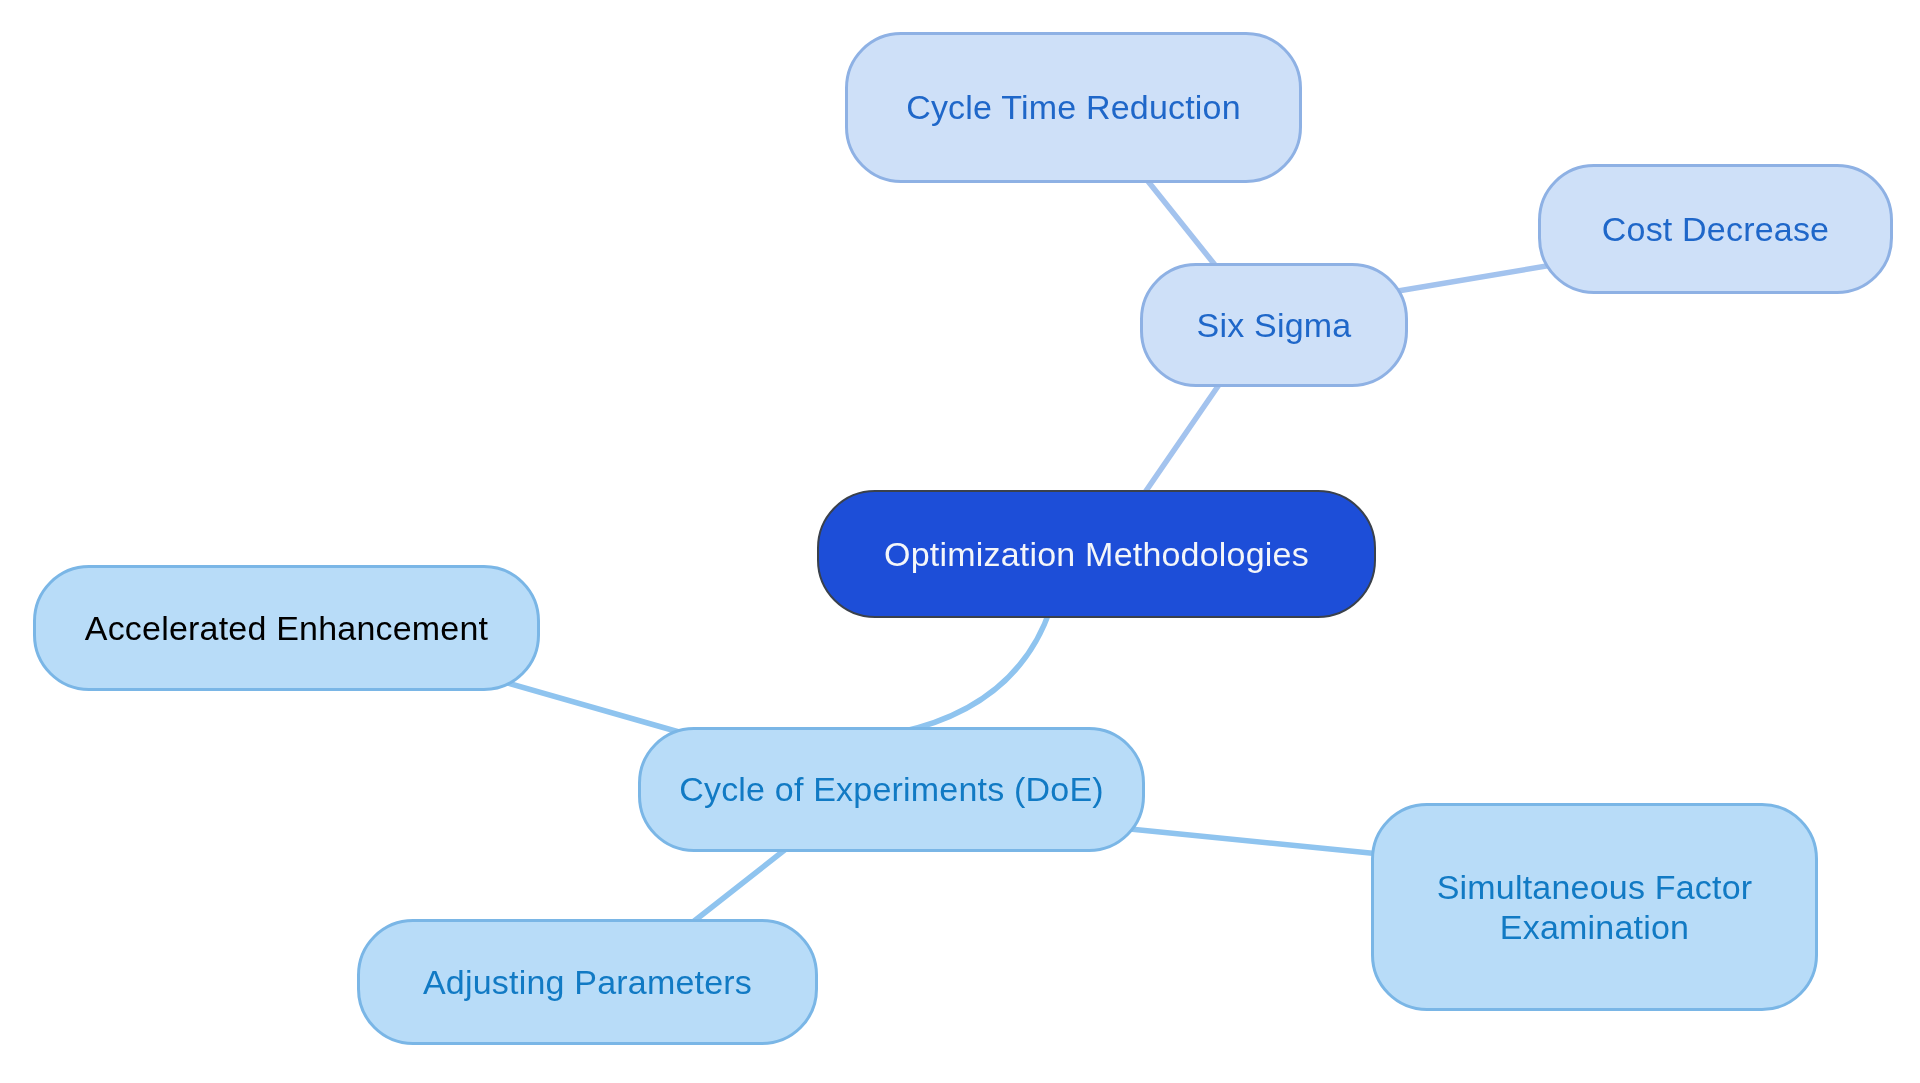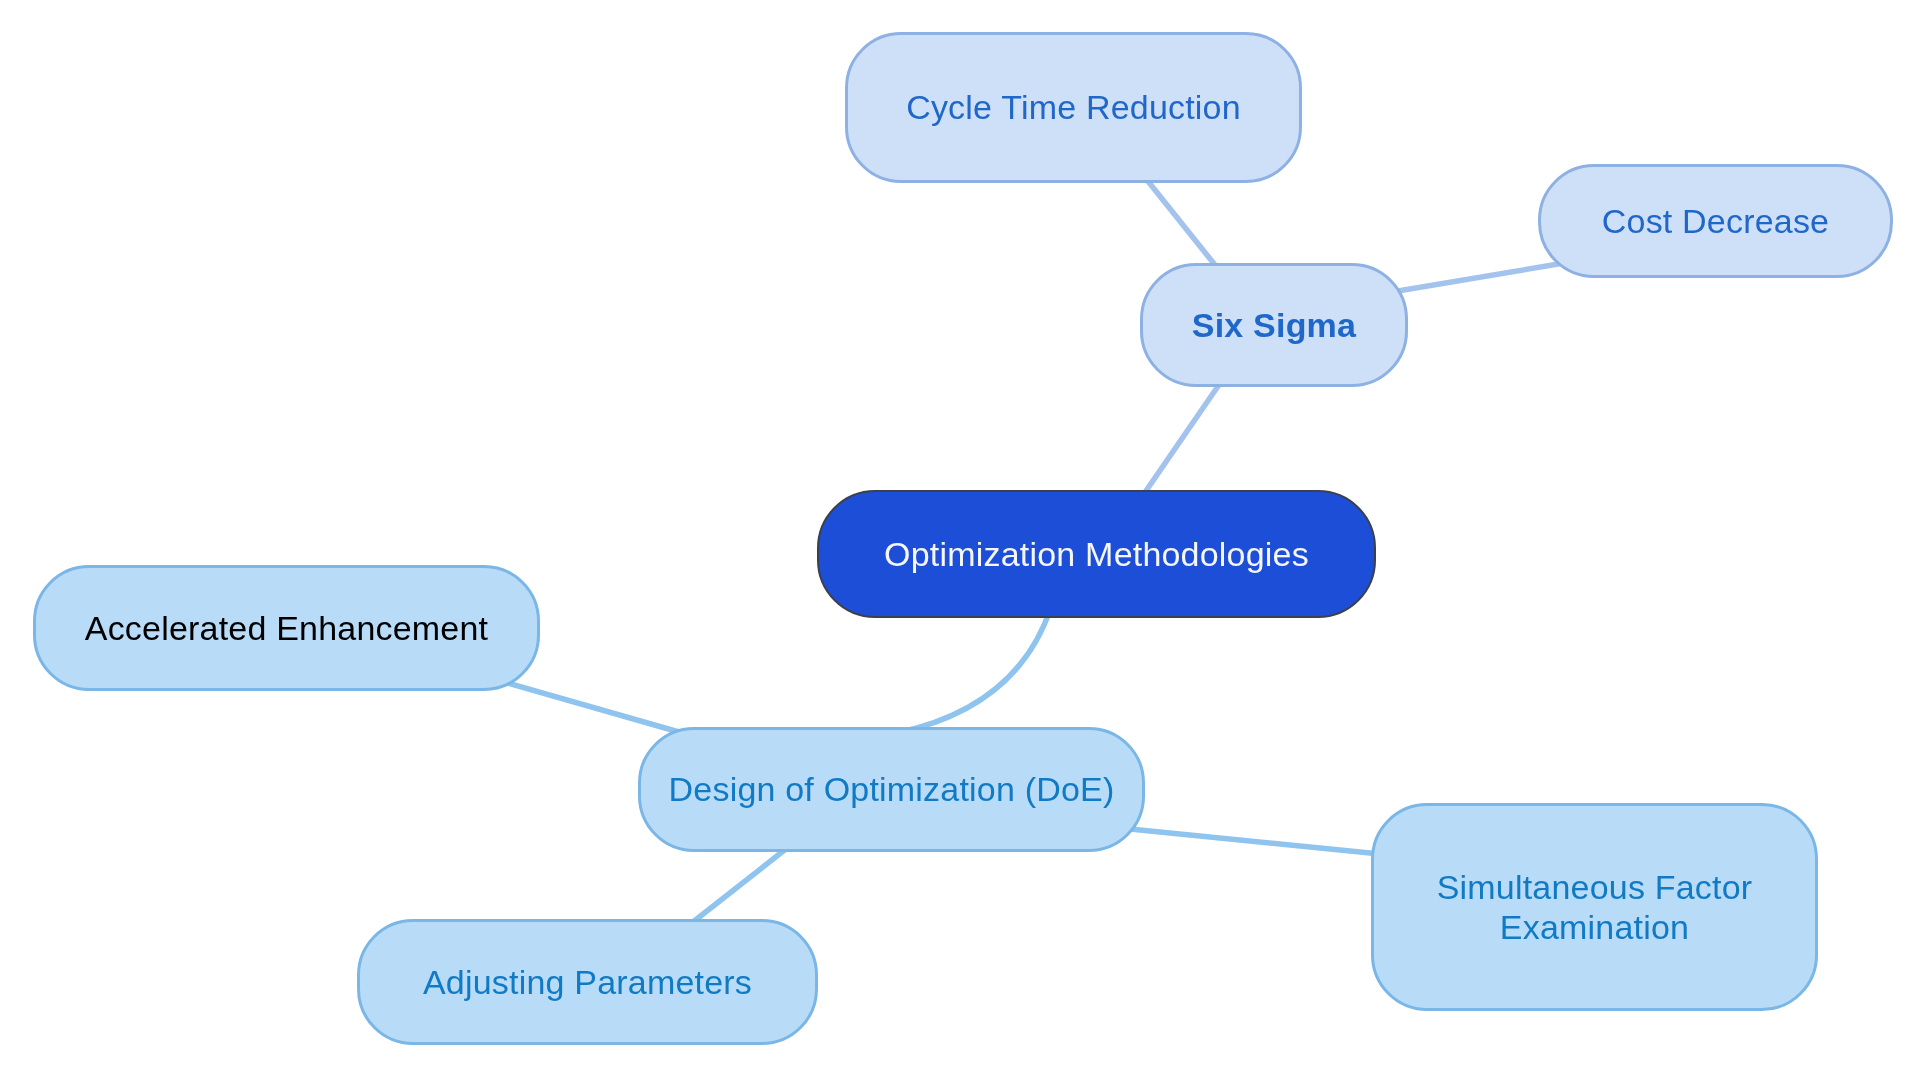--- a/index.html
+++ b/index.html
@@ -53,31 +53,31 @@
   <svg id="edges" viewBox="0 0 1920 1083" xmlns="http://www.w3.org/2000/svg">
       <path d="M 1126,520 L 1236,360" fill="none" stroke="#A3C3EE" stroke-width="5.5" stroke-linecap="round"></path>
       <path d="M 1243,300 L 1107,130" fill="none" stroke="#A3C3EE" stroke-width="5.5" stroke-linecap="round"></path>
       <path d="M 1380,294 L 1600,257" fill="none" stroke="#A3C3EE" stroke-width="5.5" stroke-linecap="round"></path>
       <path d="M 1051,607 Q 1018,707 897,733" fill="none" stroke="#8FC4EF" stroke-width="5.5" stroke-linecap="round"></path>
       <path d="M 700,738 L 480,675" fill="none" stroke="#8FC4EF" stroke-width="5.5" stroke-linecap="round"></path>
       <path d="M 810,830 L 670,940" fill="none" stroke="#8FC4EF" stroke-width="5.5" stroke-linecap="round"></path>
       <path d="M 1110,827 L 1380,854" fill="none" stroke="#8FC4EF" stroke-width="5.5" stroke-linecap="round"></path>
     </svg>
   <div id="nodes">
-      <div class="node" style="left: 1140px; top: 263px; width: 268px; height: 124px; background: rgb(206, 224, 248); border-color: rgb(142, 177, 228); color: rgb(31, 103, 201); font-weight: bold;">
+      <div class="node" style="left: 1140px; top: 263px; width: 268px; height: 124px; background: rgb(206, 224, 248); border-color: rgb(142, 177, 228); color: rgb(31, 103, 201);">
         <span>Six Sigma</span>
       </div>
       <div class="node" style="left: 845px; top: 32px; width: 457px; height: 151px; background: rgb(206, 224, 248); border-color: rgb(142, 177, 228); color: rgb(31, 103, 201);">
         <span>Cycle Time Reduction</span>
       </div>
-      <div class="node" style="left: 1538px; top: 164px; width: 355px; height: 114px; background: rgb(206, 224, 248); border-color: rgb(142, 177, 228); color: rgb(31, 103, 201);">
+      <div class="node" style="left: 1538px; top: 164px; width: 355px; height: 130px; background: rgb(206, 224, 248); border-color: rgb(142, 177, 228); color: rgb(31, 103, 201);">
         <span>Cost Decrease</span>
       </div>
       <div class="node" style="left: 638px; top: 727px; width: 507px; height: 125px; background: rgb(184, 220, 248); border-color: rgb(122, 182, 230); color: rgb(17, 122, 196);">
-        <span>Design of Optimization (DoE)</span>
+        <span>Cycle of Experiments (DoE)</span>
       </div>
       <div class="node" style="left: 33px; top: 565px; width: 507px; height: 126px; background: rgb(184, 220, 248); border-color: rgb(122, 182, 230); color: #000000;">
         <span>Accelerated Enhancement</span>
       </div>
       <div class="node" style="left: 357px; top: 919px; width: 461px; height: 126px; background: rgb(184, 220, 248); border-color: rgb(122, 182, 230); color: rgb(17, 122, 196); align-items: center;">
         <span>Adjusting Parameters</span>
       </div>
       <div class="node" style="left: 1335px; top: 803px; width: 447px; height: 208px; background: rgb(184, 220, 248); border-color: rgb(122, 182, 230); color: rgb(17, 122, 196); margin-left: 36px;">
         <span>Simultaneous Factor Examination</span>
       </div>

